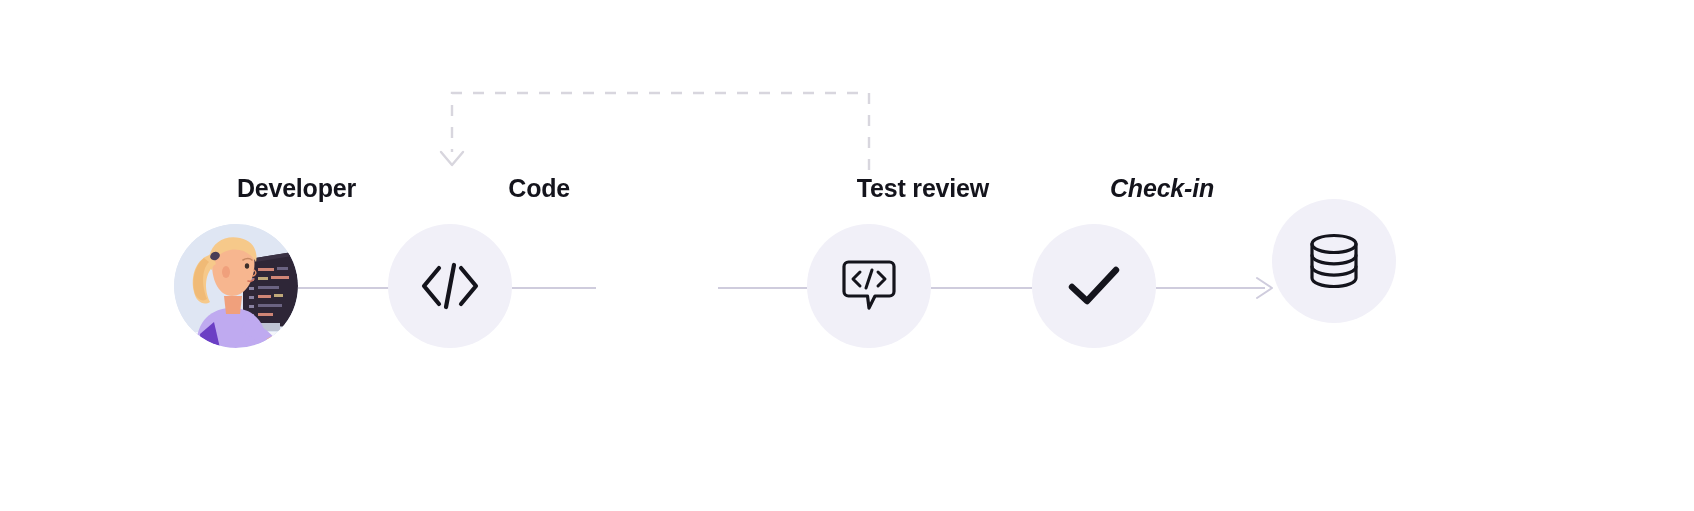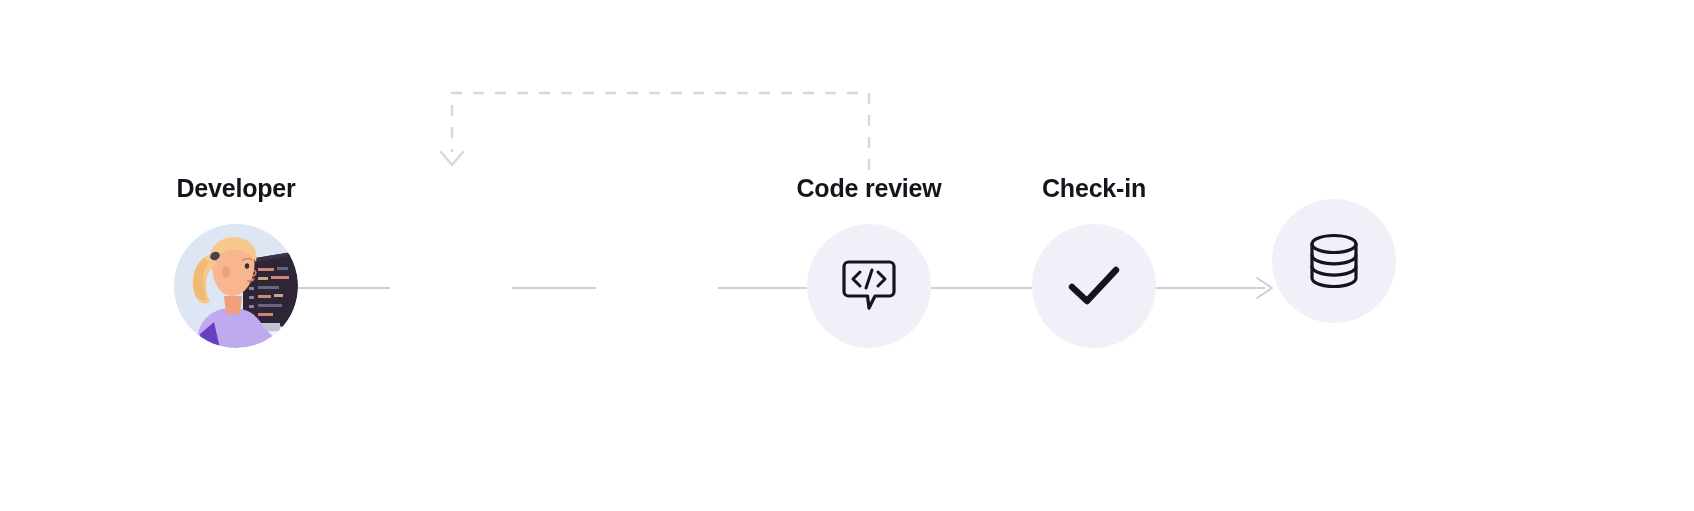--- a/index.html
+++ b/index.html
@@ -23,21 +23,21 @@
     position: absolute;
     left: 0; top: 0;
     width: 1694px;
     height: 511px;
     pointer-events: none;
   }
   
   .node {
     position: absolute;
     width: 240px;
-    text-align: center;
+    text-align: right;
   }
   .node-label {
     font-size: 25px;
     font-weight: 700;
     color: #14141c;
     letter-spacing: -0.2px;
     line-height: 1;
     white-space: nowrap;
   }
   .disc-wrap {
@@ -155,39 +155,51 @@
             <path d="M69 36 C72 34 76 34 78 36" stroke="#c98a63" stroke-width="1.6" fill="none" stroke-linecap="round"></path>
 
             <path d="M80 46 C83 48 82 51 79 52" stroke="#e08f68" stroke-width="1.5" fill="none" stroke-linecap="round"></path>
             <path d="M74 57 C77 58 79 57 80 55" stroke="#d4705a" stroke-width="1.6" fill="none" stroke-linecap="round"></path>
           </g>
         </svg>
       </div>
     </div>
   </div>
 
+  <div class="node" style="left:330px; top:176px;">
+    <div class="node-label">Code</div>
+    <div class="disc-wrap">
+      <div class="disc">
+        <svg width="62" height="48" viewBox="0 0 62 48">
+          <path d="M20 6 L5 24 L20 42" fill="none" stroke="#14141c" stroke-width="4.2" stroke-linecap="round" stroke-linejoin="round"></path>
+          <path d="M42 6 L57 24 L42 42" fill="none" stroke="#14141c" stroke-width="4.2" stroke-linecap="round" stroke-linejoin="round"></path>
+          <path d="M35 3 L27 45" fill="none" stroke="#14141c" stroke-width="4.2" stroke-linecap="round"></path>
+        </svg>
+      </div>
+    </div>
+  </div>
 
 
   <div class="node" style="left:749px; top:176px;">
-    <div class="node-label">Code review</div>
+    <div class="node-label">Test review</div>
     <div class="disc-wrap">
       <div class="disc">
         <svg width="60" height="52" viewBox="0 0 60 52">
           <path d="M5 6.5 C5 4 7 2 9.5 2 L50.5 2 C53 2 55 4 55 6.5
                    L55 31.5 C55 34 53 36 50.5 36 L36 36 L30 48 L28.5 36
                    L9.5 36 C7 36 5 34 5 31.5 Z" fill="none" stroke="#14141c" stroke-width="3.2" stroke-linejoin="round"></path>
           <path d="M21 12 L14 19 L21 26" fill="none" stroke="#14141c" stroke-width="3" stroke-linecap="round" stroke-linejoin="round"></path>
           <path d="M39 12 L46 19 L39 26" fill="none" stroke="#14141c" stroke-width="3" stroke-linecap="round" stroke-linejoin="round"></path>
           <path d="M33 10 L27 28" fill="none" stroke="#14141c" stroke-width="3" stroke-linecap="round"></path>
         </svg>
       </div>
     </div>
   </div>
 
-  <div class="node" style="left:974px; top:176px;">
+  <div class="node" style="left:974px; top:176px;font-style:italic;">
     <div class="node-label">Check-in</div>
     <div class="disc-wrap">
       <div class="disc">
         <svg width="56" height="44" viewBox="0 0 56 44">
           <path d="M6 23 L21 37 L50 6" fill="none" stroke="#14141c" stroke-width="6.4" stroke-linecap="round" stroke-linejoin="round"></path>
         </svg>
       </div>
     </div>
   </div>
 

